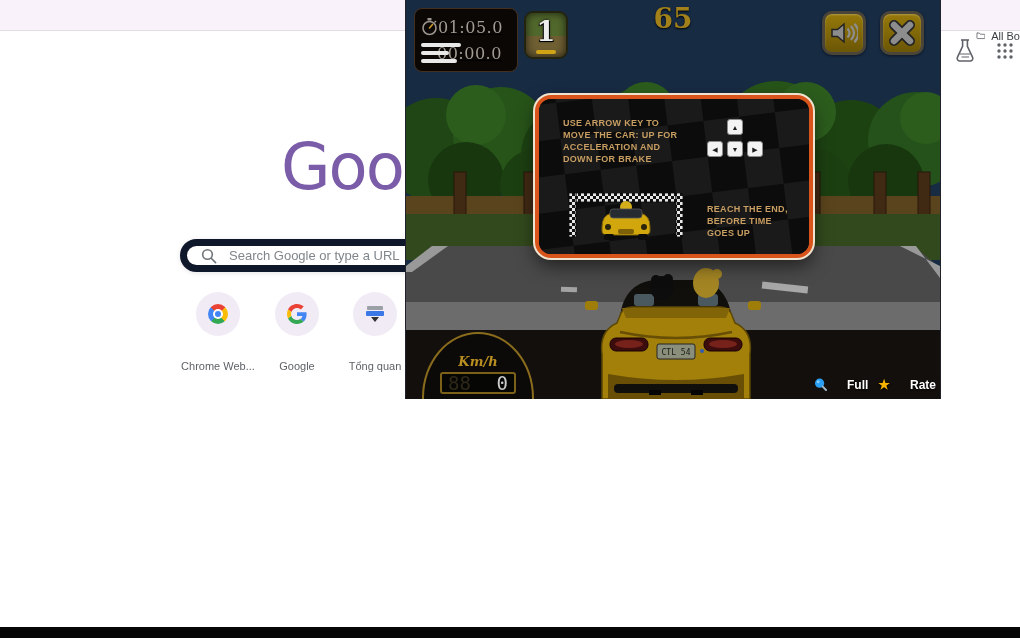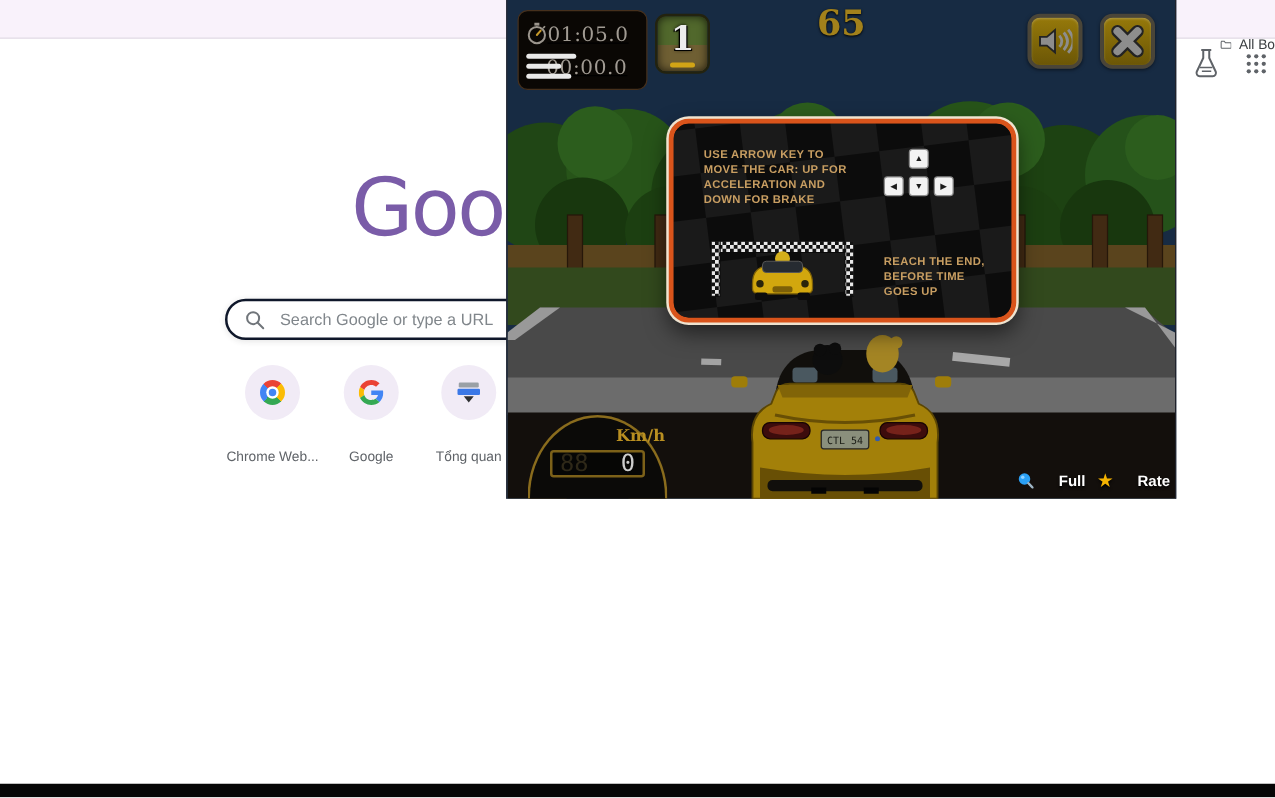--- a/index.html
+++ b/index.html
@@ -11,21 +11,21 @@
     background:#f9f2fb;border-bottom:1px solid #e2dce5;}
   .bookmark-item{position:absolute;left:976px;top:0;height:30px;width:44px;
     display:flex;align-items:flex-end;gap:6px;color:#3c4043;font-size:11px;overflow:hidden;white-space:nowrap;margin-top:12px;}
   .page-icons{position:absolute;top:38px;left:952px;display:flex;gap:14px;align-items:center;}
   .icon-btn{width:26px;height:26px;display:flex;align-items:center;justify-content:center;}
 
   .google-logo{position:absolute;left:281px;top:130px;
     font-family:"DejaVu Sans",sans-serif;font-size:64px;font-weight:500;
     letter-spacing:-2px;color:#7a5ca8;}
   .search-box{position:absolute;left:180px;top:239px;width:262px;height:33px;
-    background:#fff;border:2px solid #0f172a;border-radius:17px;
+    background:#fff;border:7px solid #0f172a;border-radius:17px;
     box-shadow:0 1px 5px rgba(32,33,36,.12);display:flex;align-items:center;padding:0 0 0 14px;box-sizing:border-box;}
   .search-box input{border:none;outline:none;flex:1;font-size:13px;color:#202124;
     font-family:"Liberation Sans",sans-serif;background:transparent;margin-left:10px;}
   .search-box input::placeholder{color:#80868b;}
 
   .shortcut{position:absolute;top:292px;width:80px;text-align:center;cursor:pointer;}
   .shortcut .tile{width:44px;height:44px;border-radius:50%;background:#f1ebf6;
     margin:0 auto;display:flex;align-items:center;justify-content:center;}
   .shortcut .sc-label{display:block;margin-top:24px;font-size:11px;color:#5f6368;
     white-space:nowrap;overflow:hidden;text-overflow:ellipsis;}
@@ -93,22 +93,22 @@
     font-size:7px;color:#1b1b1b;line-height:1;}
   .key-up{left:22px;top:0;}
   .key-left{left:2px;top:22px;}
   .key-down{left:22px;top:22px;}
   .key-right{left:42px;top:22px;}
   .finish-svg{position:absolute;left:30px;top:94px;}
 
   
   .speedometer{position:absolute;left:16px;top:332px;width:112px;height:67px;background:#0b0a08;
     border:2px solid #8a6c1d;border-bottom:none;border-radius:58px 58px 0 0/68px 68px 0 0;box-sizing:border-box;}
-  .speedo-label{margin-top:8px;text-align:right;font-family:"DejaVu Serif",serif;
-    font-weight:bold;font-size:13px;color:#b98f21;}
+  .speedo-label{margin-top:20px;text-align:center;font-family:"DejaVu Serif",serif;
+    font-style:italic;font-weight:bold;font-size:13px;color:#b98f21;}
   .speedo-display{margin:3px auto 0;width:76px;height:22px;background:#060605;border:2px solid #7c6119;
     border-radius:3px;display:flex;align-items:center;justify-content:space-between;padding:0 6px;box-sizing:border-box;
     font-family:"DejaVu Sans Mono",monospace;font-size:19px;}
   .ghost-digits{color:#2e2818;}
   .speedo-value{color:#cdcdcd;}
 
   
   .game-footer{position:absolute;right:4px;bottom:7px;display:flex;gap:10px;align-items:center;
     font-weight:bold;font-size:12px;color:#fff;text-shadow:0 1px 2px #000;}
   .footer-btn{display:flex;gap:20px;align-items:center;cursor:pointer;}

